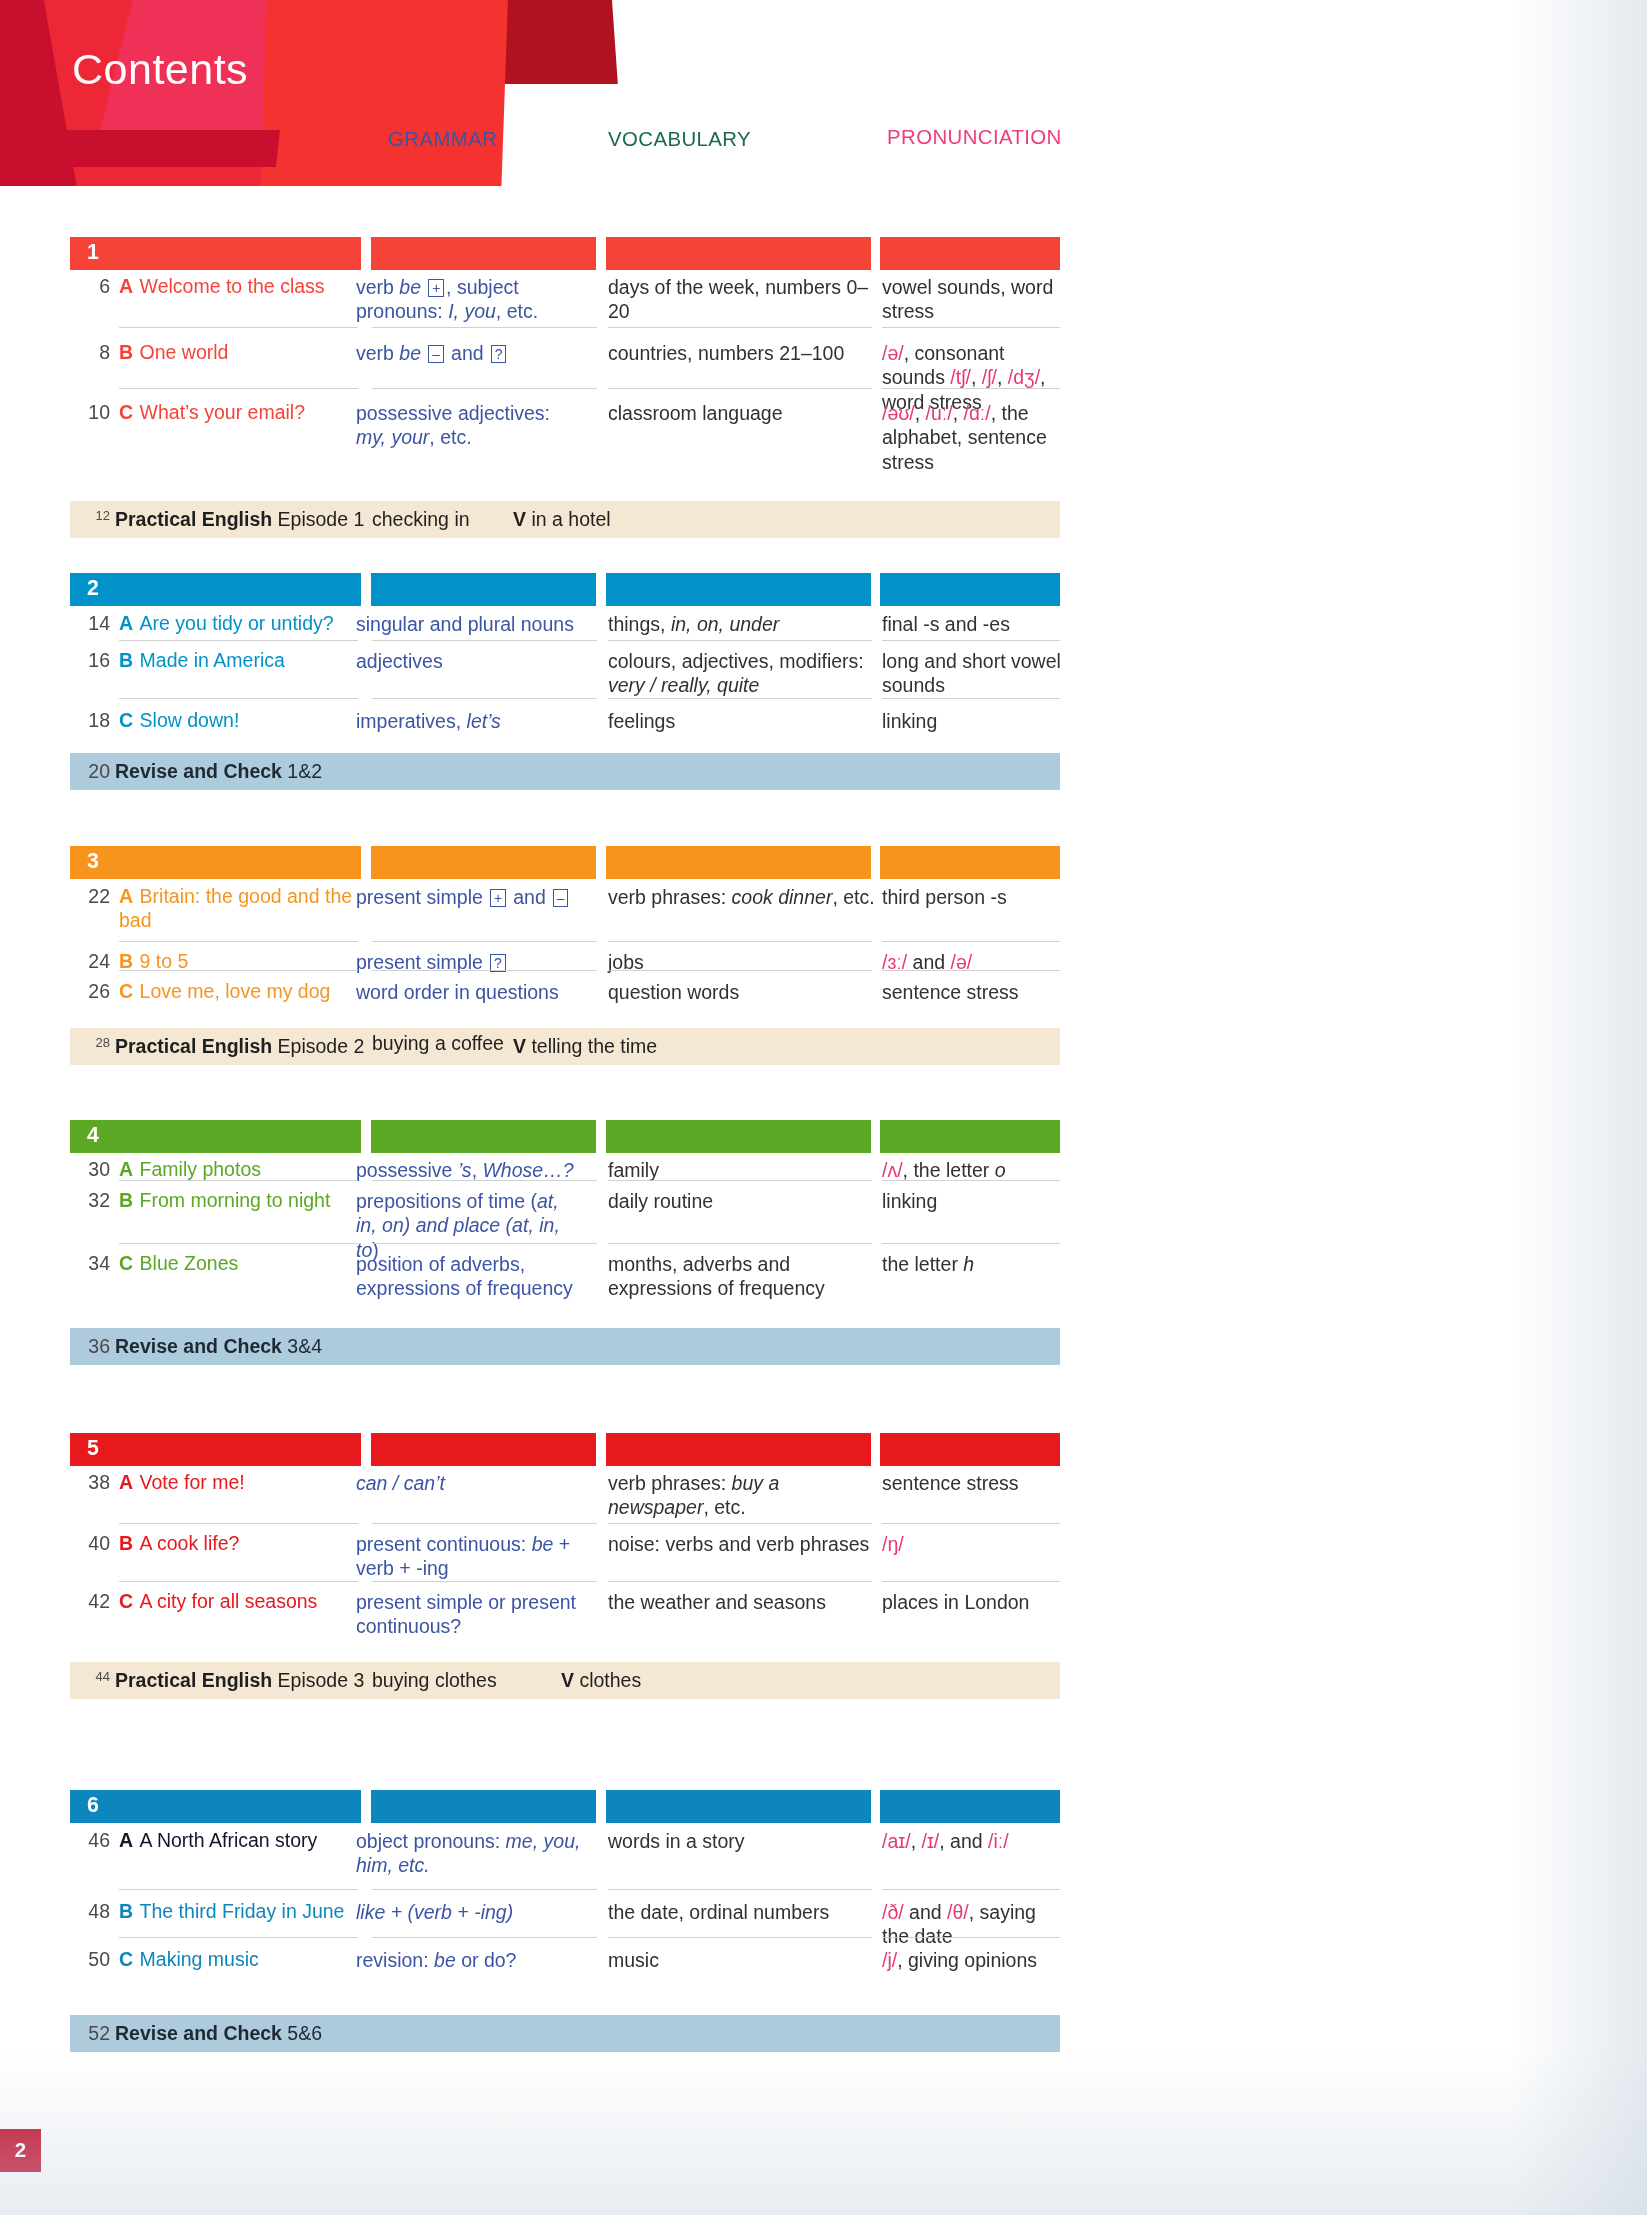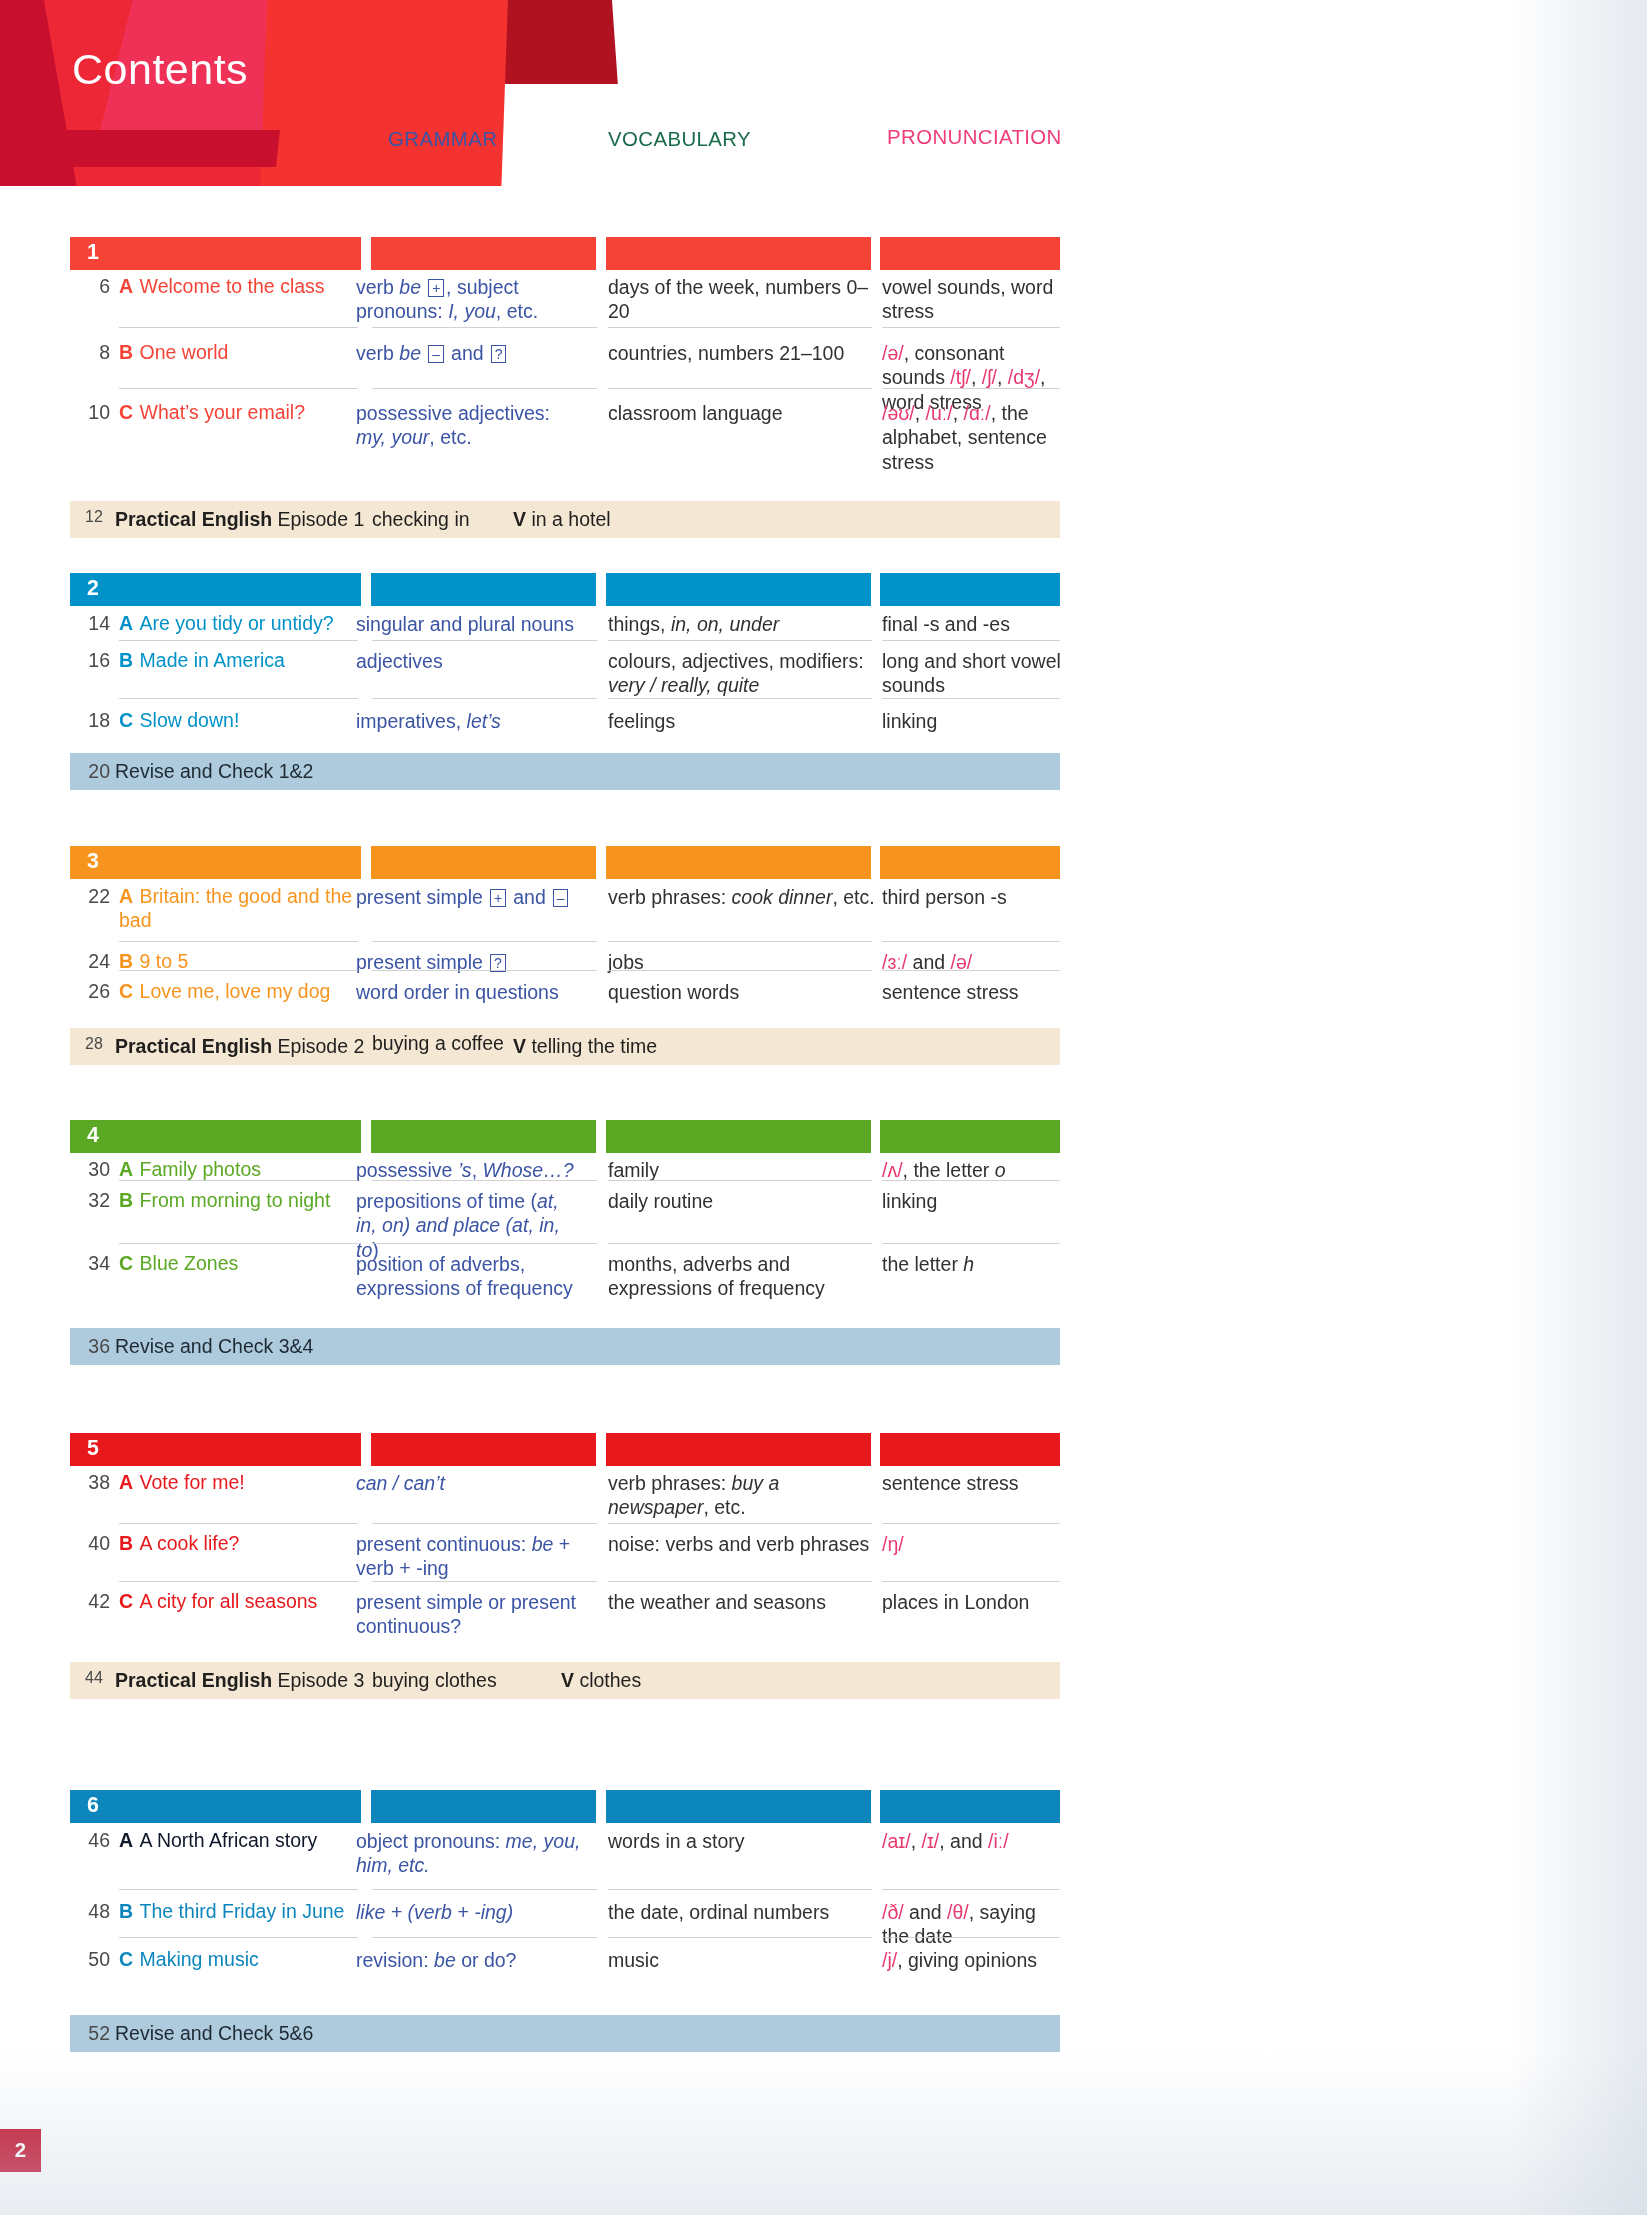--- a/index.html
+++ b/index.html
@@ -63,32 +63,32 @@
 
   
   .sep{position:absolute;height:0.9px;background:#c9c9c9;opacity:.85;}
   .sep-a{left:119px;width:239px;}
   .sep-b{left:372px;width:225px;}
   .sep-c{left:608px;width:264px;}
   .sep-d{left:882px;width:178px;}
 
   
   .pe{position:absolute;left:70px;width:990px;height:37px;background:#f4e8d4;}
-  .pe-page{position:absolute;left:78px;width:32px;text-align:center;font-size:16px;color:#4a4a4a;}
+  .pe-page{position:absolute;left:78px;width:32px;text-align:right;font-size:13px;color:#4a4a4a;}
   .pe-title{position:absolute;left:115px;font-size:19.5px;color:#201f1e;}
   .pe-title b{font-weight:700;}
   .pe-gram{position:absolute;left:372px;font-size:19.5px;color:#201f1e;}
   .pe-voc{position:absolute;left:513px;font-size:19.5px;color:#201f1e;}
   .pe-voc b{font-weight:700;}
 
   
   .rc{position:absolute;left:70px;width:990px;height:37px;background:#aecadd;}
   .rc-page{position:absolute;left:78px;width:32px;text-align:right;font-size:19.5px;color:#4a4a4a;}
   .rc-title{position:absolute;left:115px;font-size:19.5px;color:#1d2a33;}
-  .rc-title b{font-weight:400;}
+  .rc-title b{font-weight:700;}
 
   
   #pagetab{position:absolute;left:0;top:2129px;width:41px;height:43px;
            background:#c2102c;display:flex;align-items:center;justify-content:center;}
   #pagetab span{color:#fff;font-size:20.4px;font-weight:600;}
 
   
   #vignette{position:absolute;right:0;top:0;width:139px;height:2215px;
             background:linear-gradient(to right,rgba(255,255,255,0),rgba(206,216,226,.55));
             pointer-events:none;}

